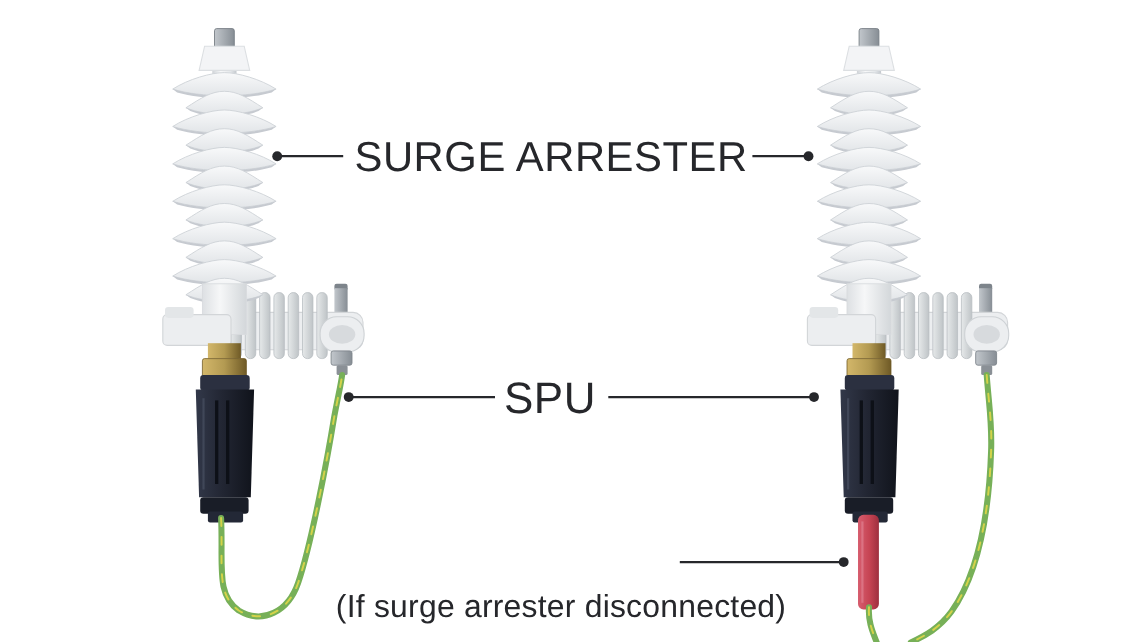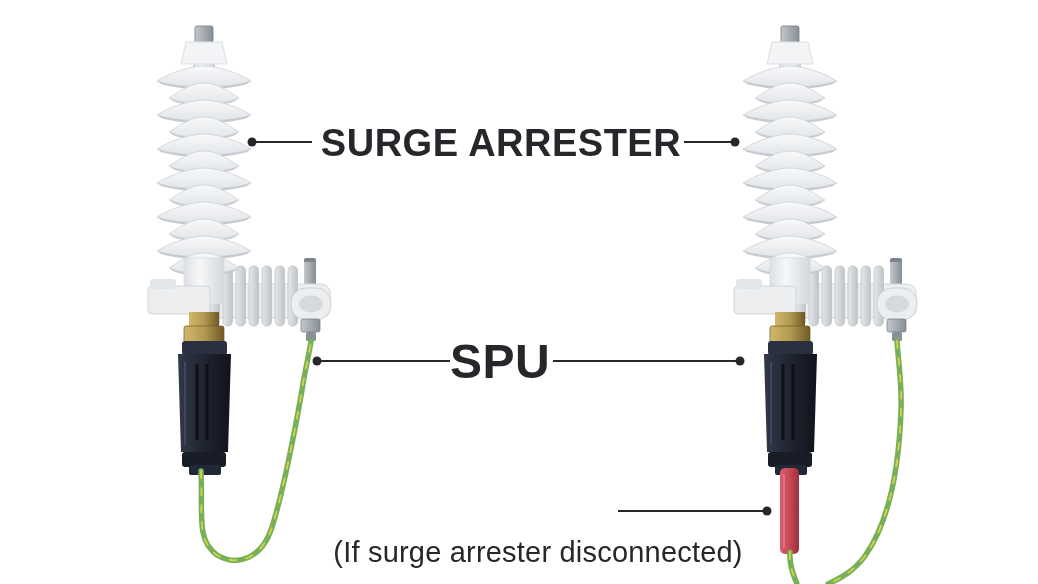--- a/index.html
+++ b/index.html
@@ -12,25 +12,25 @@
   }
   #scene{position:absolute;left:0;top:0;}
   .lbl{
     position:absolute;
     transform:translate(-50%,-50%);
     color:#26272b;
     white-space:nowrap;
     font-family:"Liberation Sans", sans-serif;
     line-height:1;
   }
-  .lbl-main{font-weight:700;}
+  .lbl-main{font-weight:400;}
   #surge-arrester-label{left:501px;top:143px;font-size:38px;letter-spacing:.5px;}
-  #spu-label{left:500px;top:362px;font-size:48px;letter-spacing:.5px;}
+  #spu-label{left:500px;top:362px;font-size:40px;letter-spacing:.5px;}
   #indicator-label{left:500px;top:513px;font-size:37px;letter-spacing:1px;}
-  #indicator-note{left:538px;top:552px;font-size:29px;font-weight:400;letter-spacing:.2px;}
+  #indicator-note{left:510px;top:552px;font-size:29px;font-weight:400;letter-spacing:.2px;}
 </style>
 </head>
 <body>
 
 <div id="canvas">
 
   <svg id="scene" width="1038" height="584" viewBox="0 0 1038 584">
     <defs id="defs-root">
     <linearGradient id="gradCol" x1="0" y1="0" x2="1" y2="0">
       <stop offset="0" stop-color="#cfd3d7"></stop>

